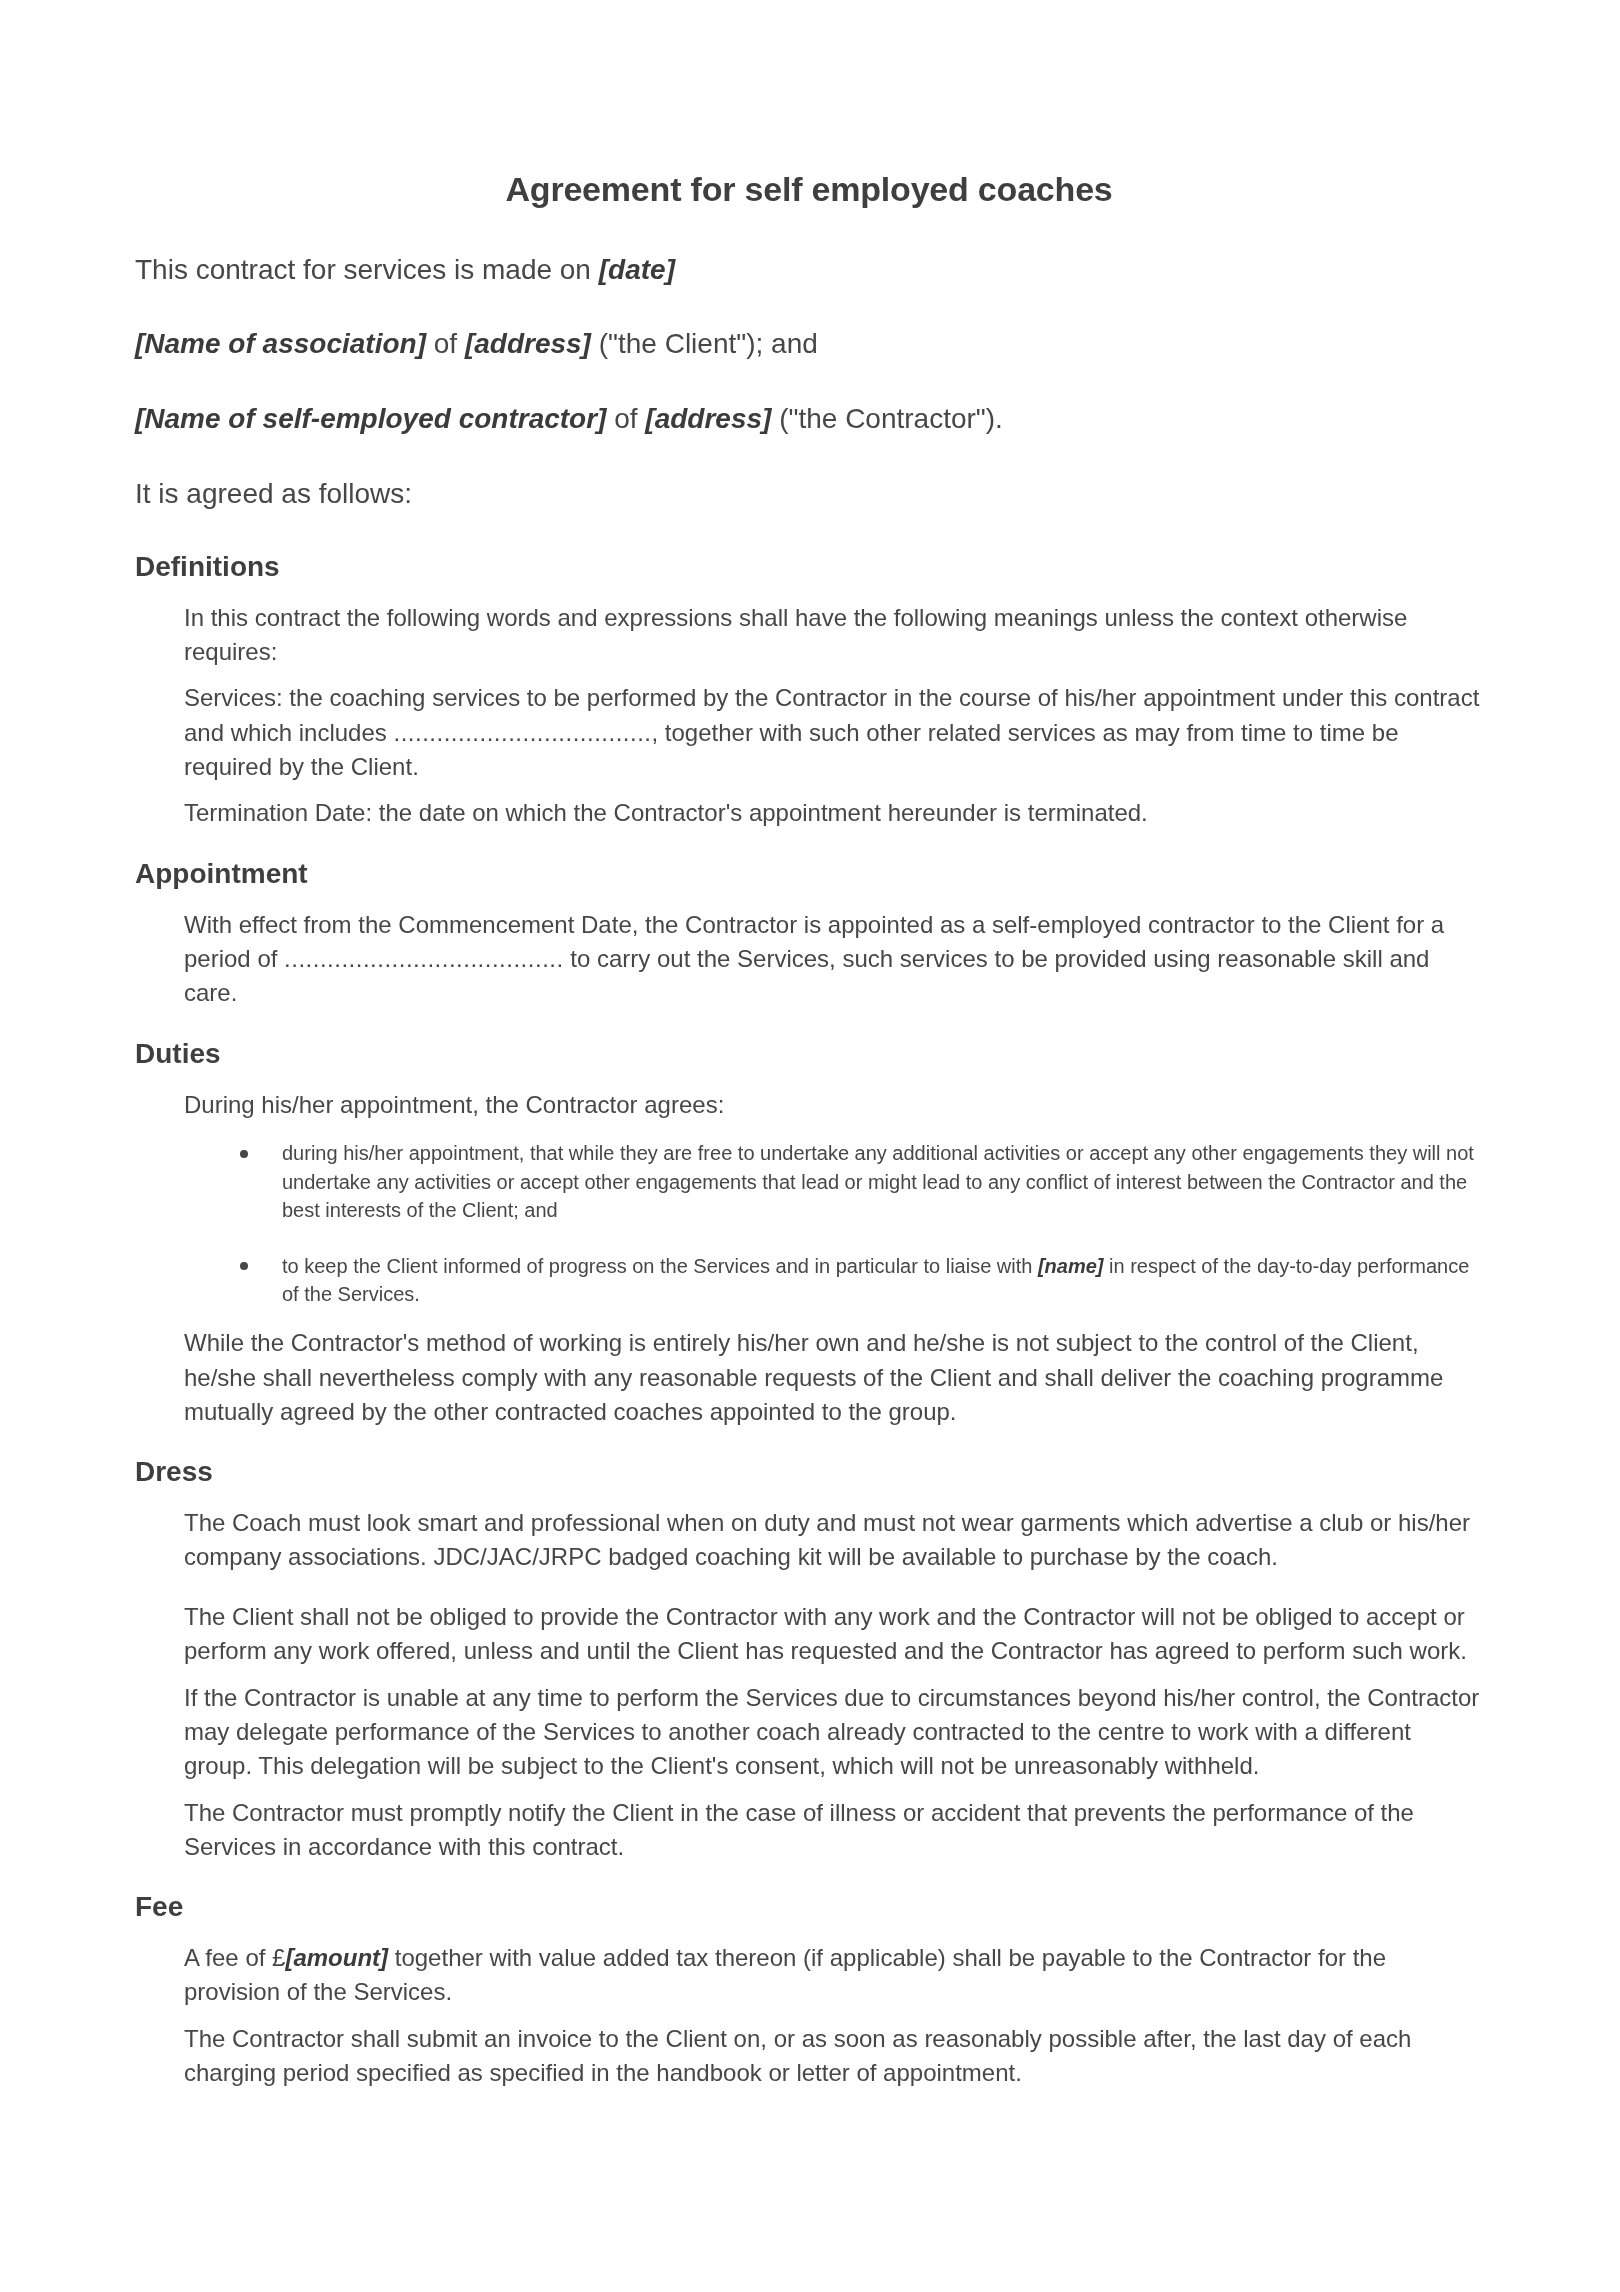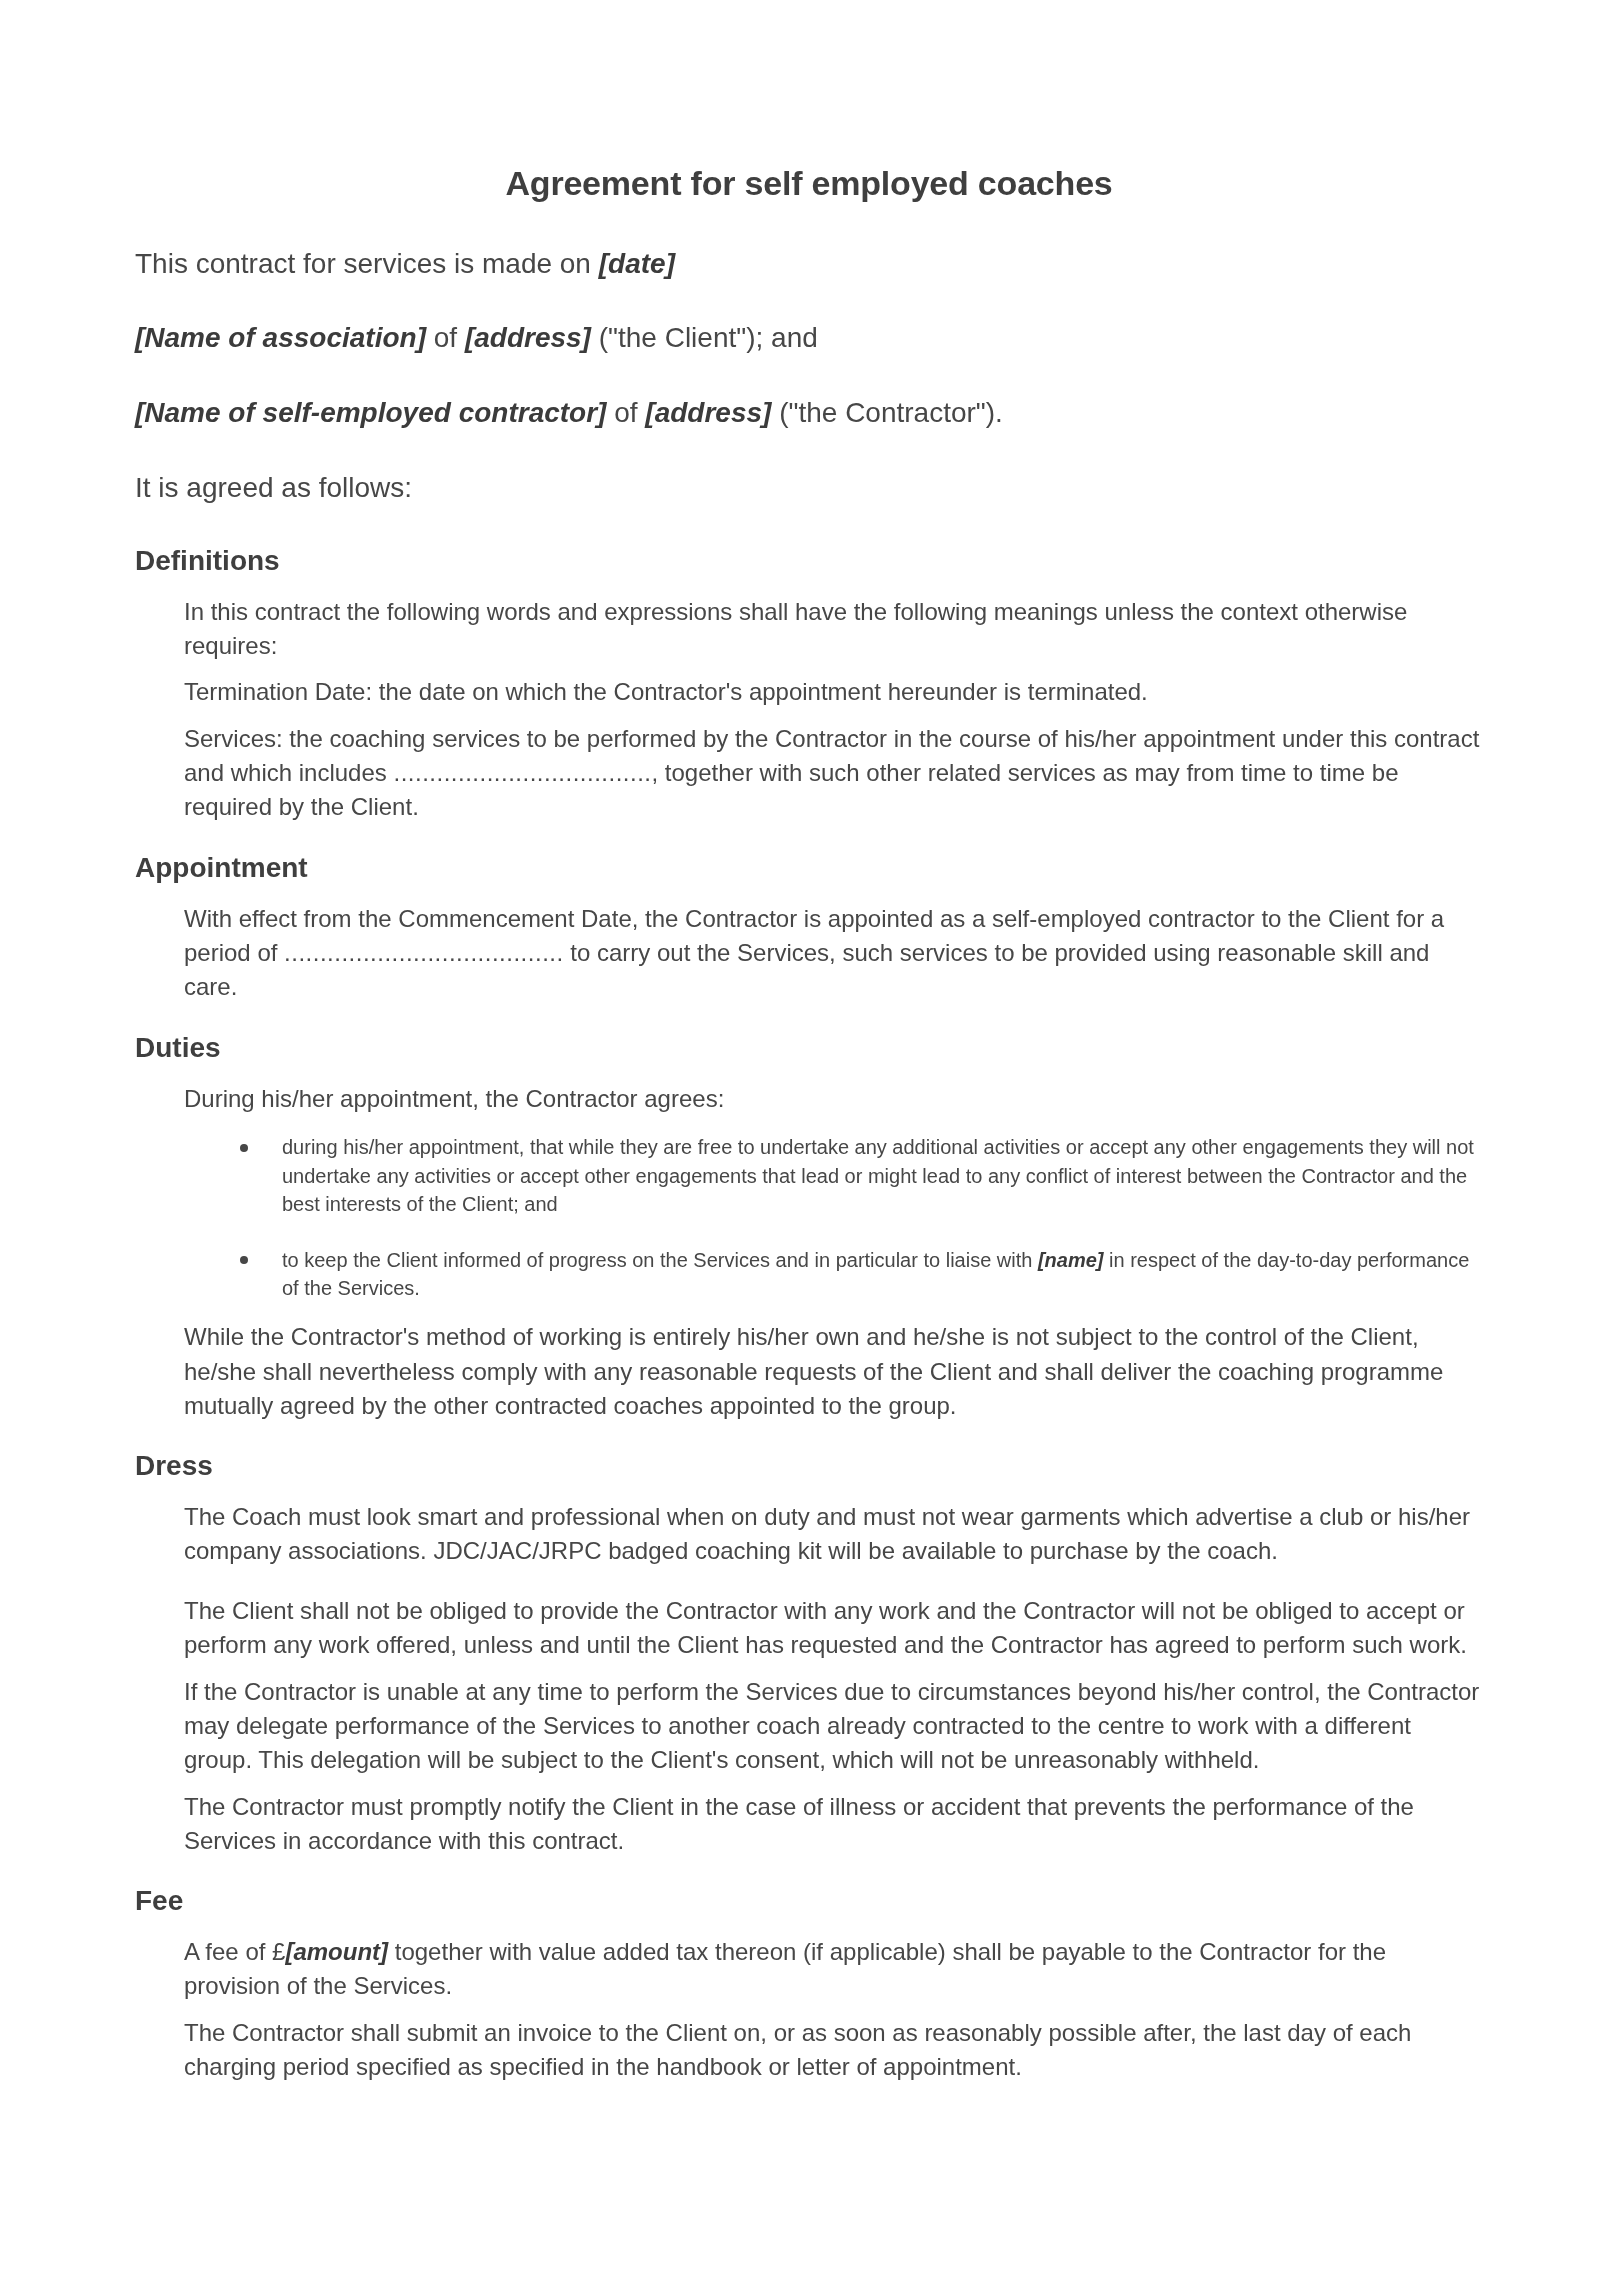--- a/index.html
+++ b/index.html
@@ -22,21 +22,21 @@
     height: 2293px;
     box-sizing: border-box;
     padding: 0;
     background: #ffffff;
     overflow: hidden;
   }
 
   .content {
     position: absolute;
     left: 135px;
-    top: 162px;
+    top: 168px;
     width: 1348px;
   }
 
   .doc-title {
     text-align: center;
     font-size: 34px;
     font-weight: bold;
     color: #3f3f3f;
     letter-spacing: -0.2px;
     margin: 0 0 39px 0;
@@ -124,22 +124,22 @@
 
     <p class="para"><span class="ph">[Name of association]</span><span> of </span><span class="ph">[address]</span><span> ("the Client"); and</span></p>
 
     <p class="para"><span class="ph">[Name of self-employed contractor]</span><span> of </span><span class="ph">[address]</span><span> ("the Contractor").</span></p>
 
     <p class="para">It is agreed as follows:</p>
 
     <div class="section">
       <div class="section-heading">Definitions</div>
       <p class="body-para">In this contract the following words and expressions shall have the following meanings unless the context otherwise requires:</p>
+      <p class="body-para"><span>Services: the coaching services to be performed by the Contractor in the course of his/her appointment under this contract and which includes </span><span class="dots">....................................</span><span>, together with such other related services as may from time to time be required by the Client.</span></p>
       <p class="body-para">Termination Date: the date on which the Contractor's appointment hereunder is terminated.</p>
-      <p class="body-para"><span>Services: the coaching services to be performed by the Contractor in the course of his/her appointment under this contract and which includes </span><span class="dots">....................................</span><span>, together with such other related services as may from time to time be required by the Client.</span></p>
     </div>
 
     <div class="section">
       <div class="section-heading">Appointment</div>
       <p class="body-para"><span>With effect from the Commencement Date, the Contractor is appointed as a self-employed contractor to the Client for a period of </span><span class="dots">.......................................</span><span> to carry out the Services, such services to be provided using reasonable skill and care.</span></p>
     </div>
 
     <div class="section">
       <div class="section-heading">Duties</div>
       <p class="body-para">During his/her appointment, the Contractor agrees:</p>

